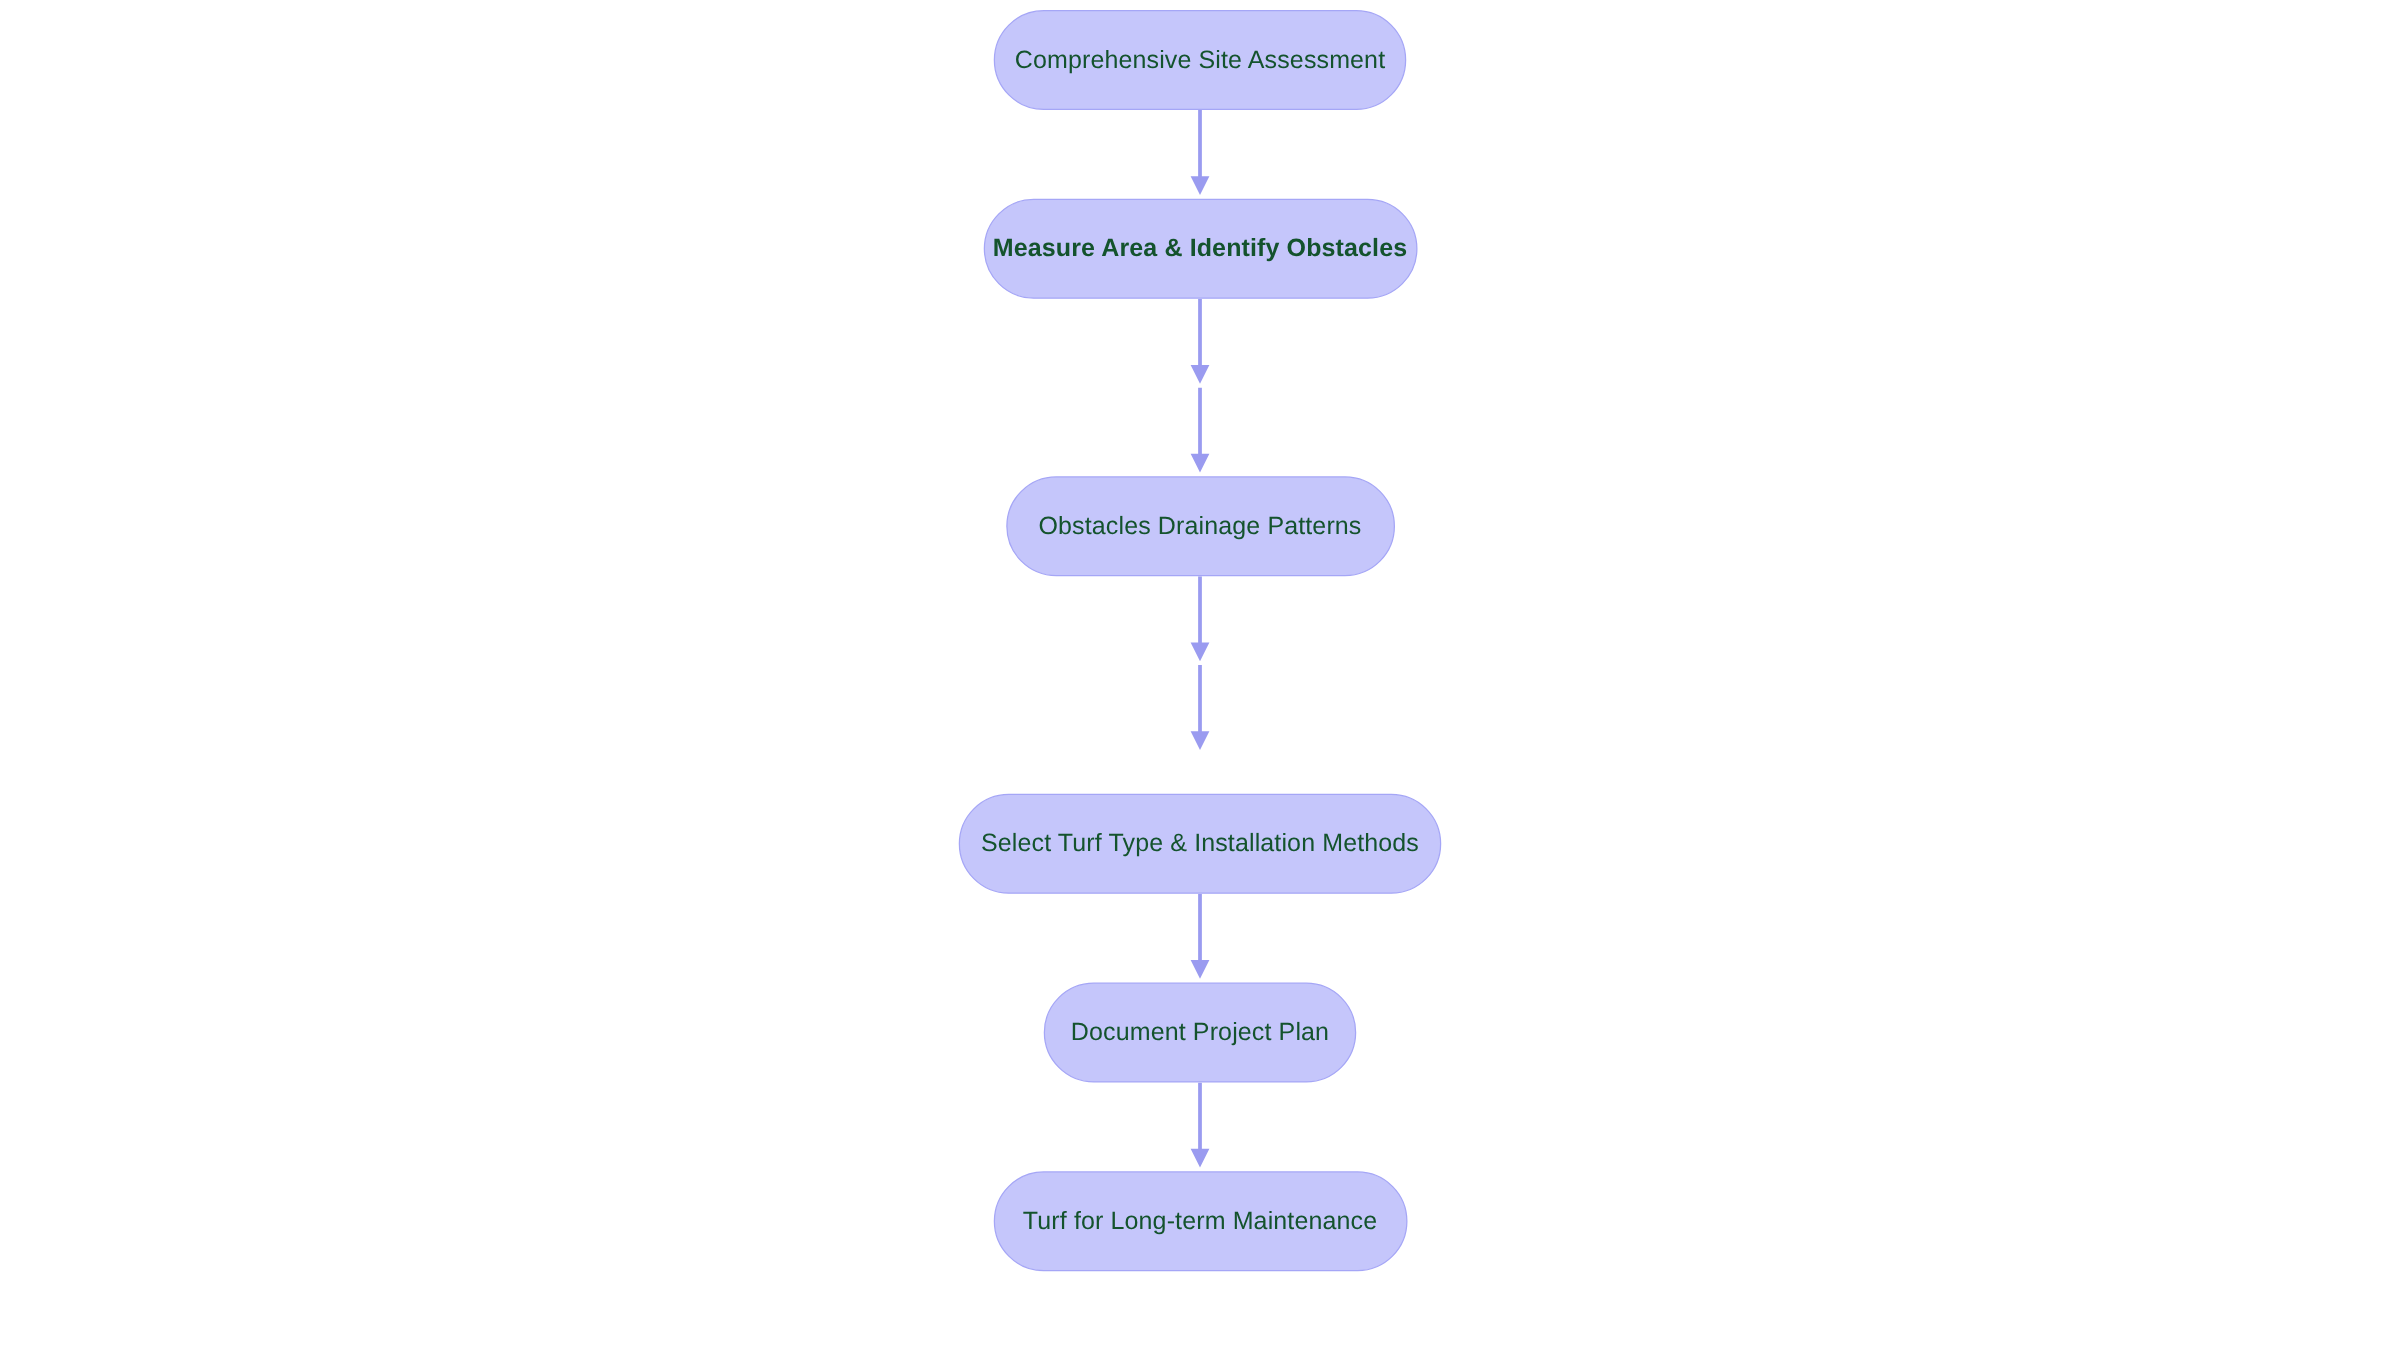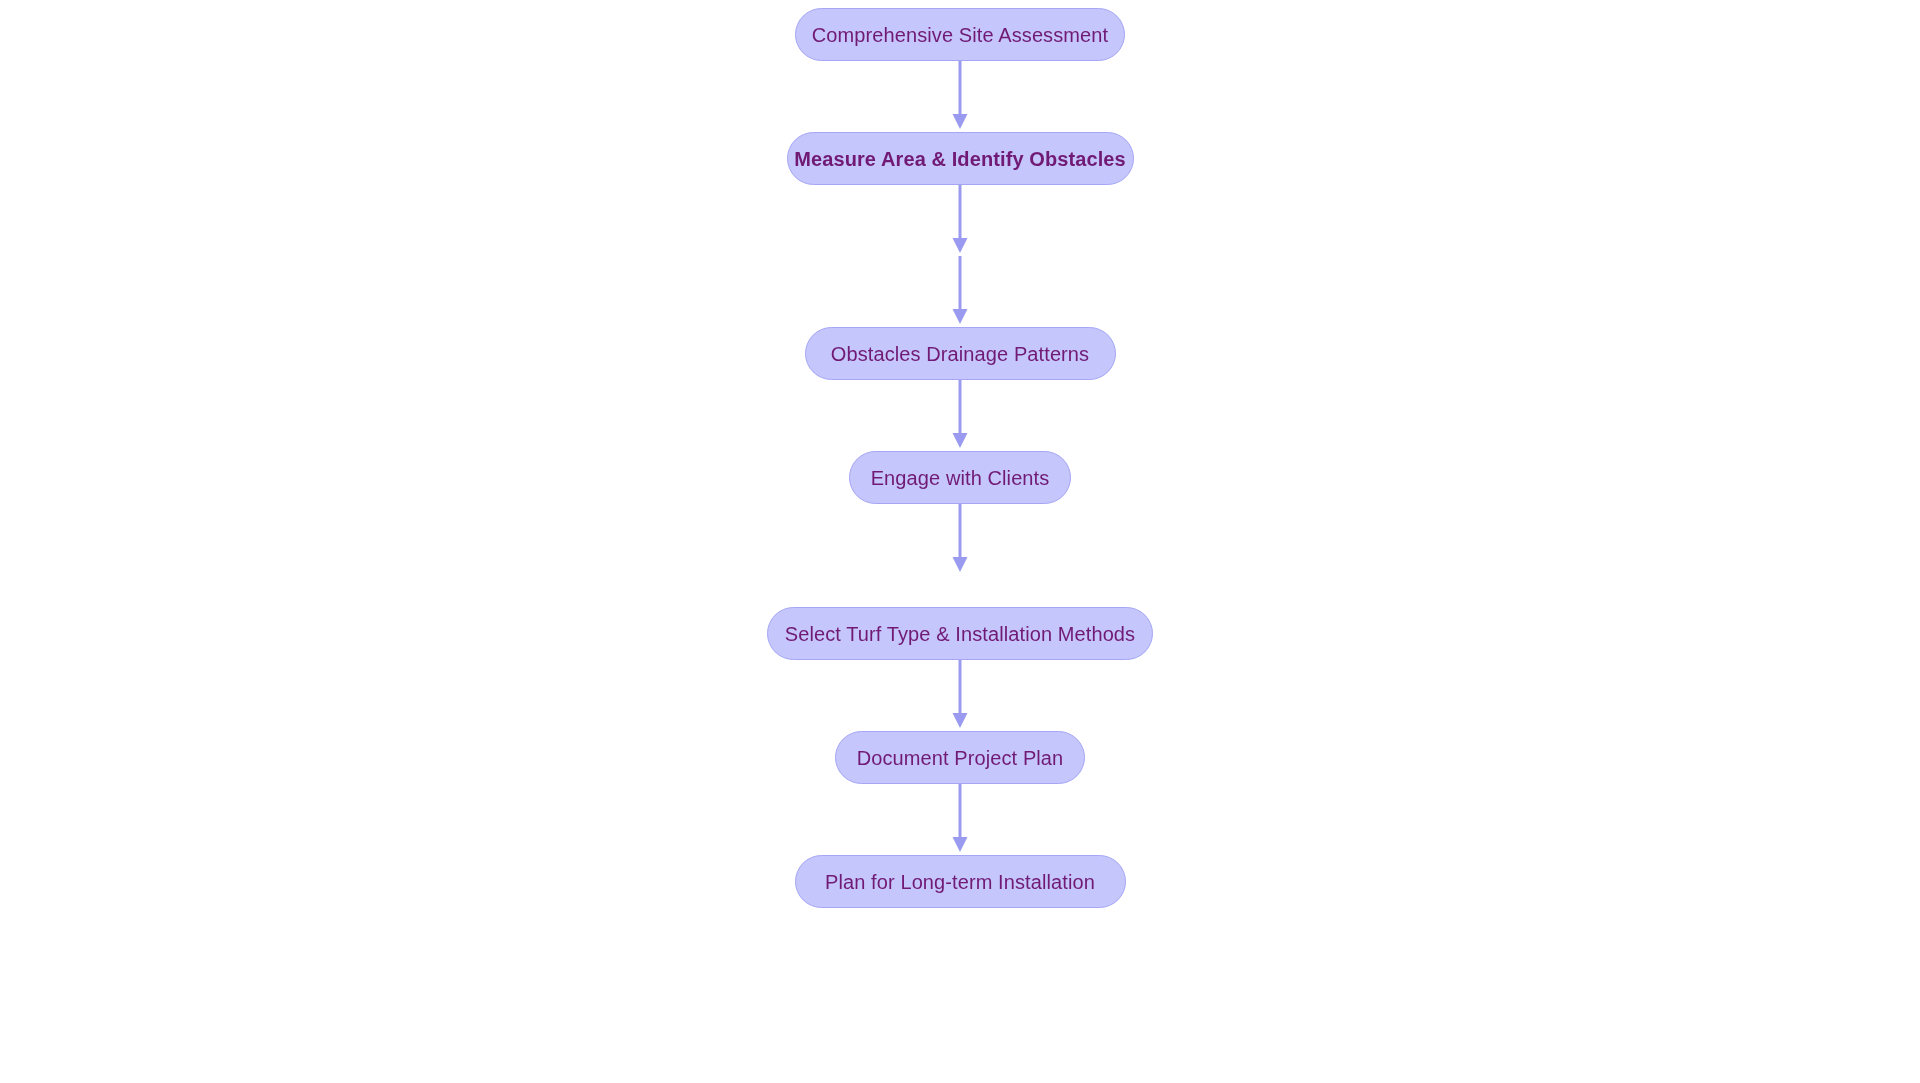--- a/index.html
+++ b/index.html
@@ -34,25 +34,25 @@
 
   .flow-step {
     display: flex;
     flex-direction: column;
     align-items: center;
     flex: 0 0 auto;
   }
 
   .flow-node {
     box-sizing: border-box;
-    height: 53px;
+    height: 80px;
     border-radius: 40px;
     background: #c5c6fb;
     border: 1.6px solid #a5a6f6;
-    color: #701a75;
+    color: #14532d;
     font-size: 20px;
     font-family: "Liberation Sans", sans-serif;
     font-weight: 400;
     letter-spacing: 0.1px;
     display: flex;
     align-items: center;
     justify-content: center;
     white-space: nowrap;
     padding: 0 26px;
     line-height: 1;
@@ -97,38 +97,35 @@
         <path class="conn-line" d="M15 0 L15 57"></path>
         <path class="conn-head" d="M15 68 L7.5 53 L22.5 53 Z"></path>
       </svg>
       <div class="flow-step">
         <div class="flow-node" style="width: 311px;">Obstacles Drainage Patterns</div>
       </div>
       <svg class="flow-connector" viewBox="0 0 30 71" width="30" height="71">
         <path class="conn-line" d="M15 0 L15 57"></path>
         <path class="conn-head" d="M15 68 L7.5 53 L22.5 53 Z"></path>
       </svg>
-      <div class="flow-step">
-        <div class="flow-node" style="width: 222px;">Engage with Clients</div>
-      </div>
       <svg class="flow-connector" viewBox="0 0 30 71" width="30" height="71">
         <path class="conn-line" d="M15 0 L15 57"></path>
         <path class="conn-head" d="M15 68 L7.5 53 L22.5 53 Z"></path>
       </svg>
       <div class="flow-step">
         <div class="flow-node" style="width: 386px; margin-top: 32px;">Select Turf Type &amp; Installation Methods</div>
       </div>
       <svg class="flow-connector" viewBox="0 0 30 71" width="30" height="71">
         <path class="conn-line" d="M15 0 L15 57"></path>
         <path class="conn-head" d="M15 68 L7.5 53 L22.5 53 Z"></path>
       </svg>
       <div class="flow-step">
         <div class="flow-node" style="width: 250px;">Document Project Plan</div>
       </div>
       <svg class="flow-connector" viewBox="0 0 30 71" width="30" height="71">
         <path class="conn-line" d="M15 0 L15 57"></path>
         <path class="conn-head" d="M15 68 L7.5 53 L22.5 53 Z"></path>
       </svg>
       <div class="flow-step">
-        <div class="flow-node" style="width: 331px;">Plan for Long-term Installation</div>
+        <div class="flow-node" style="width: 331px;">Turf for Long-term Maintenance</div>
       </div>
     </div>
 </div>
 
 </body></html>

